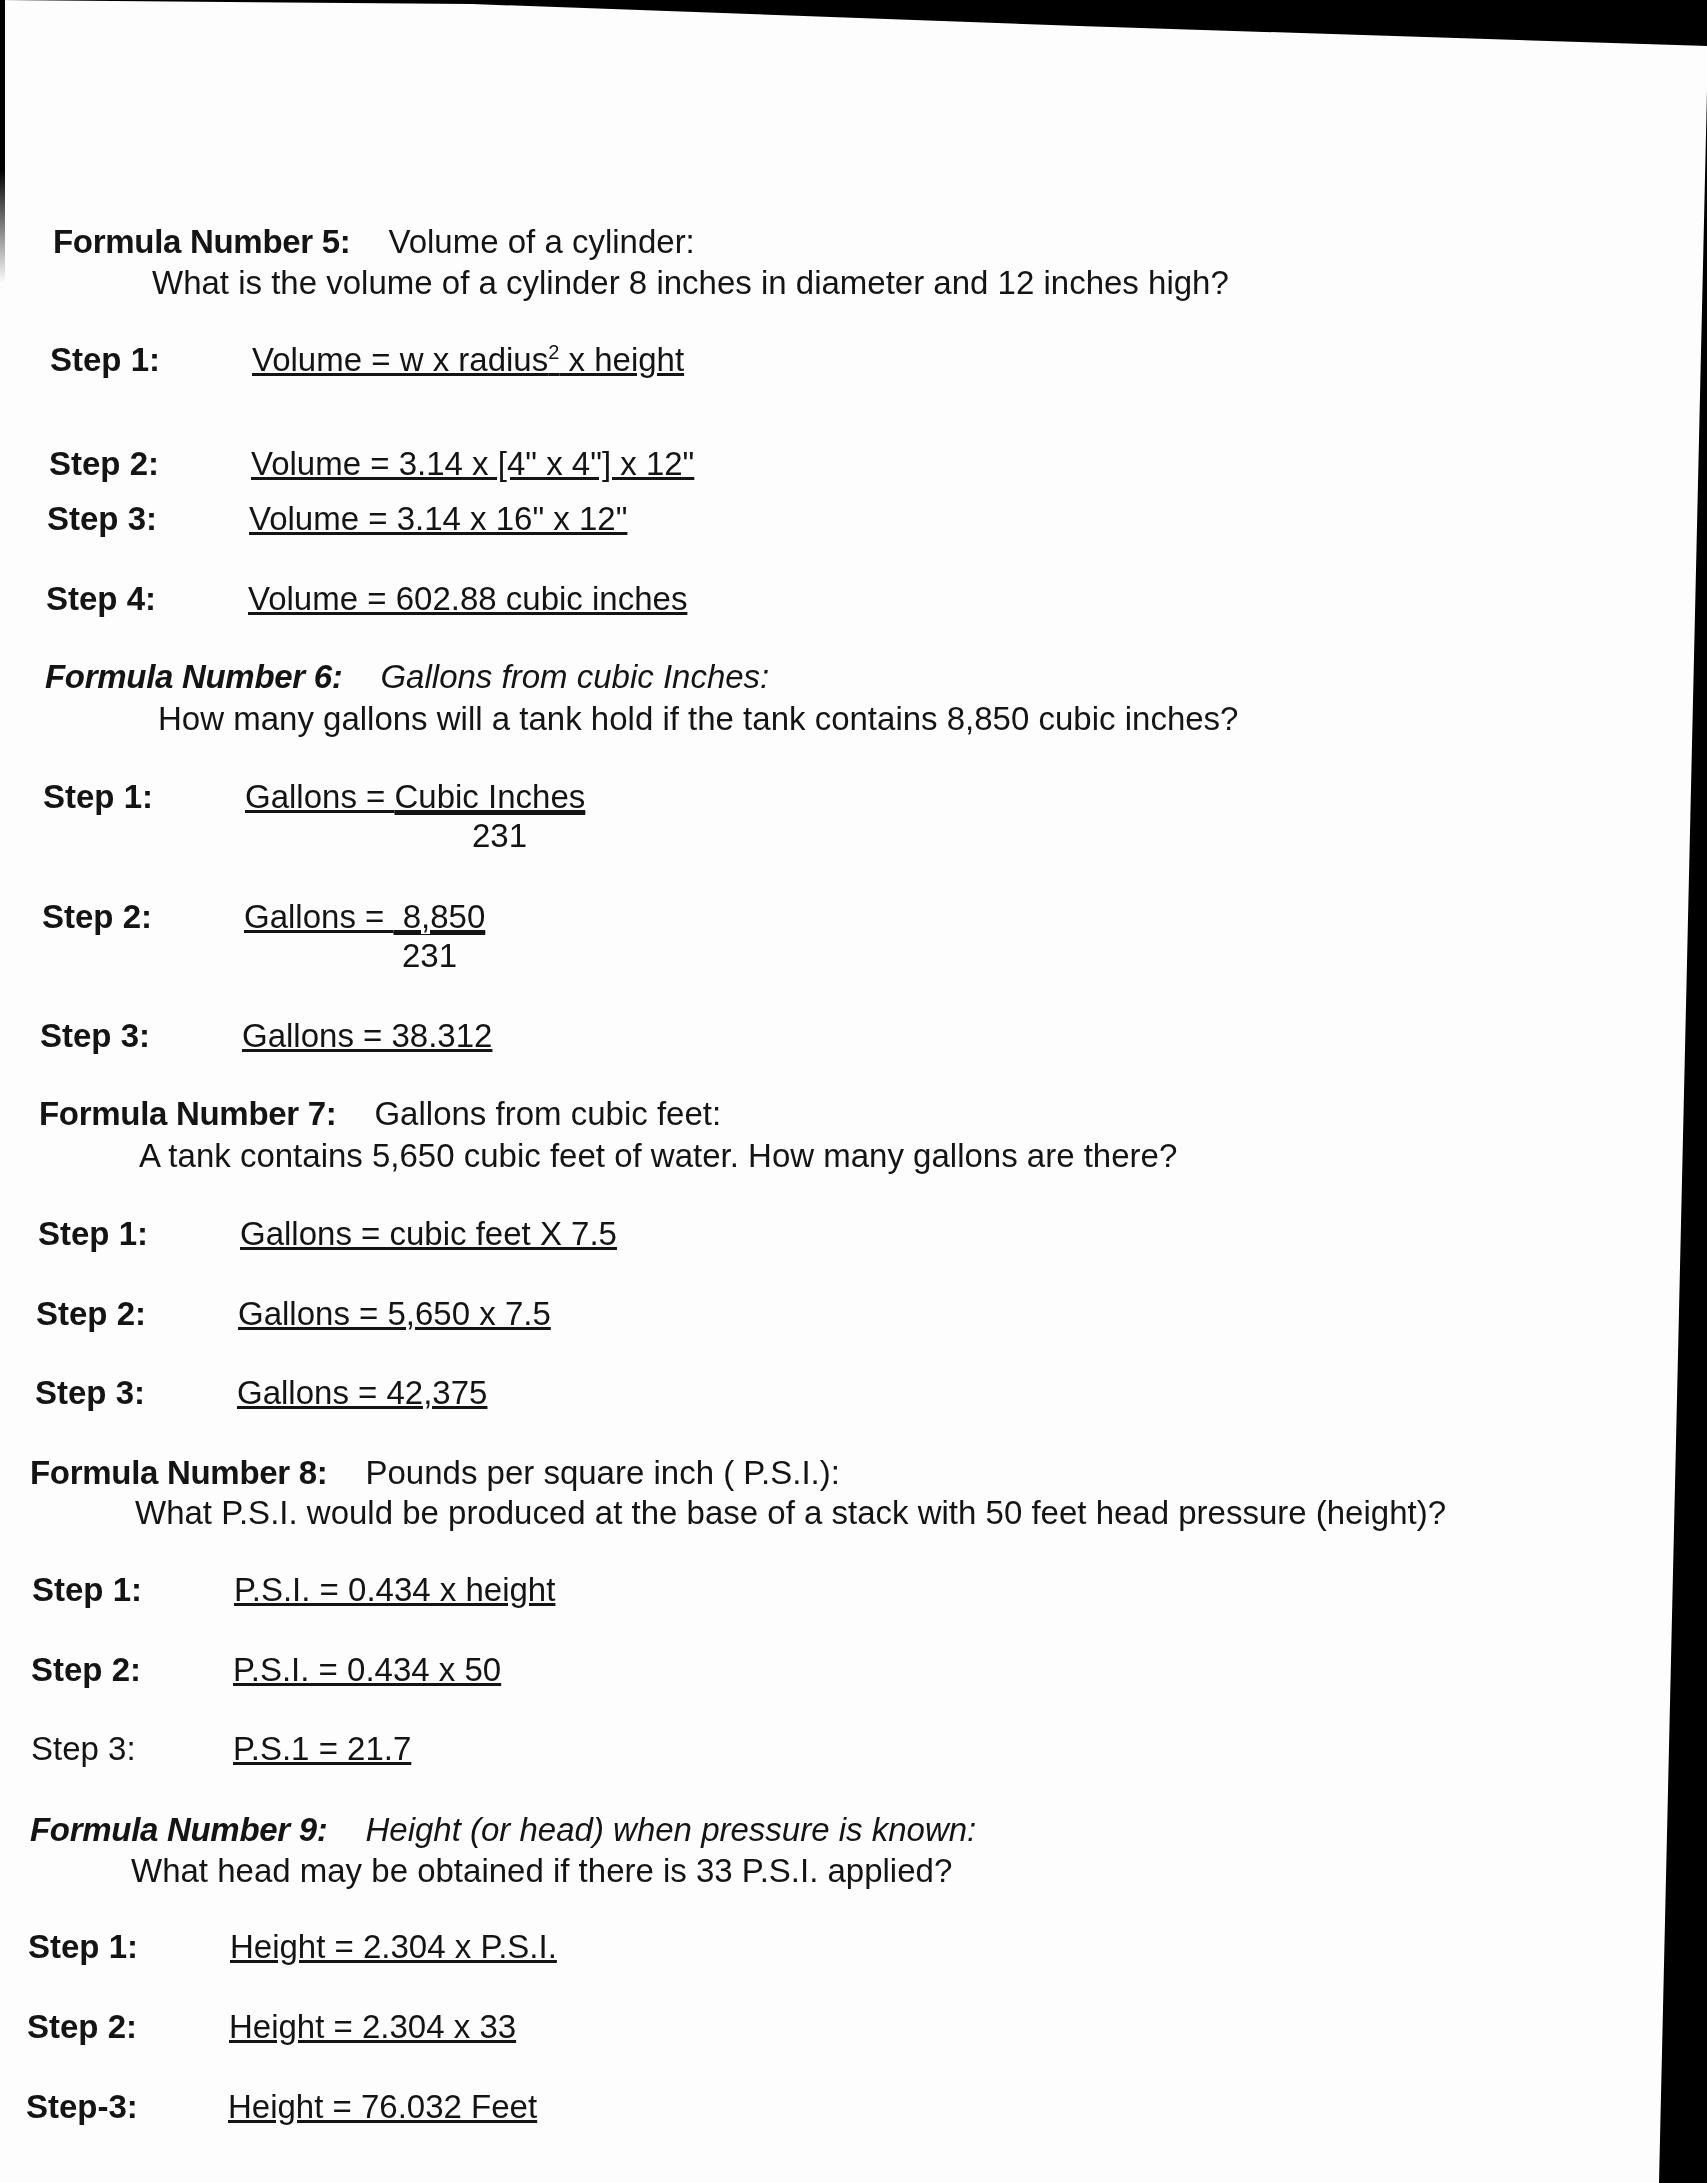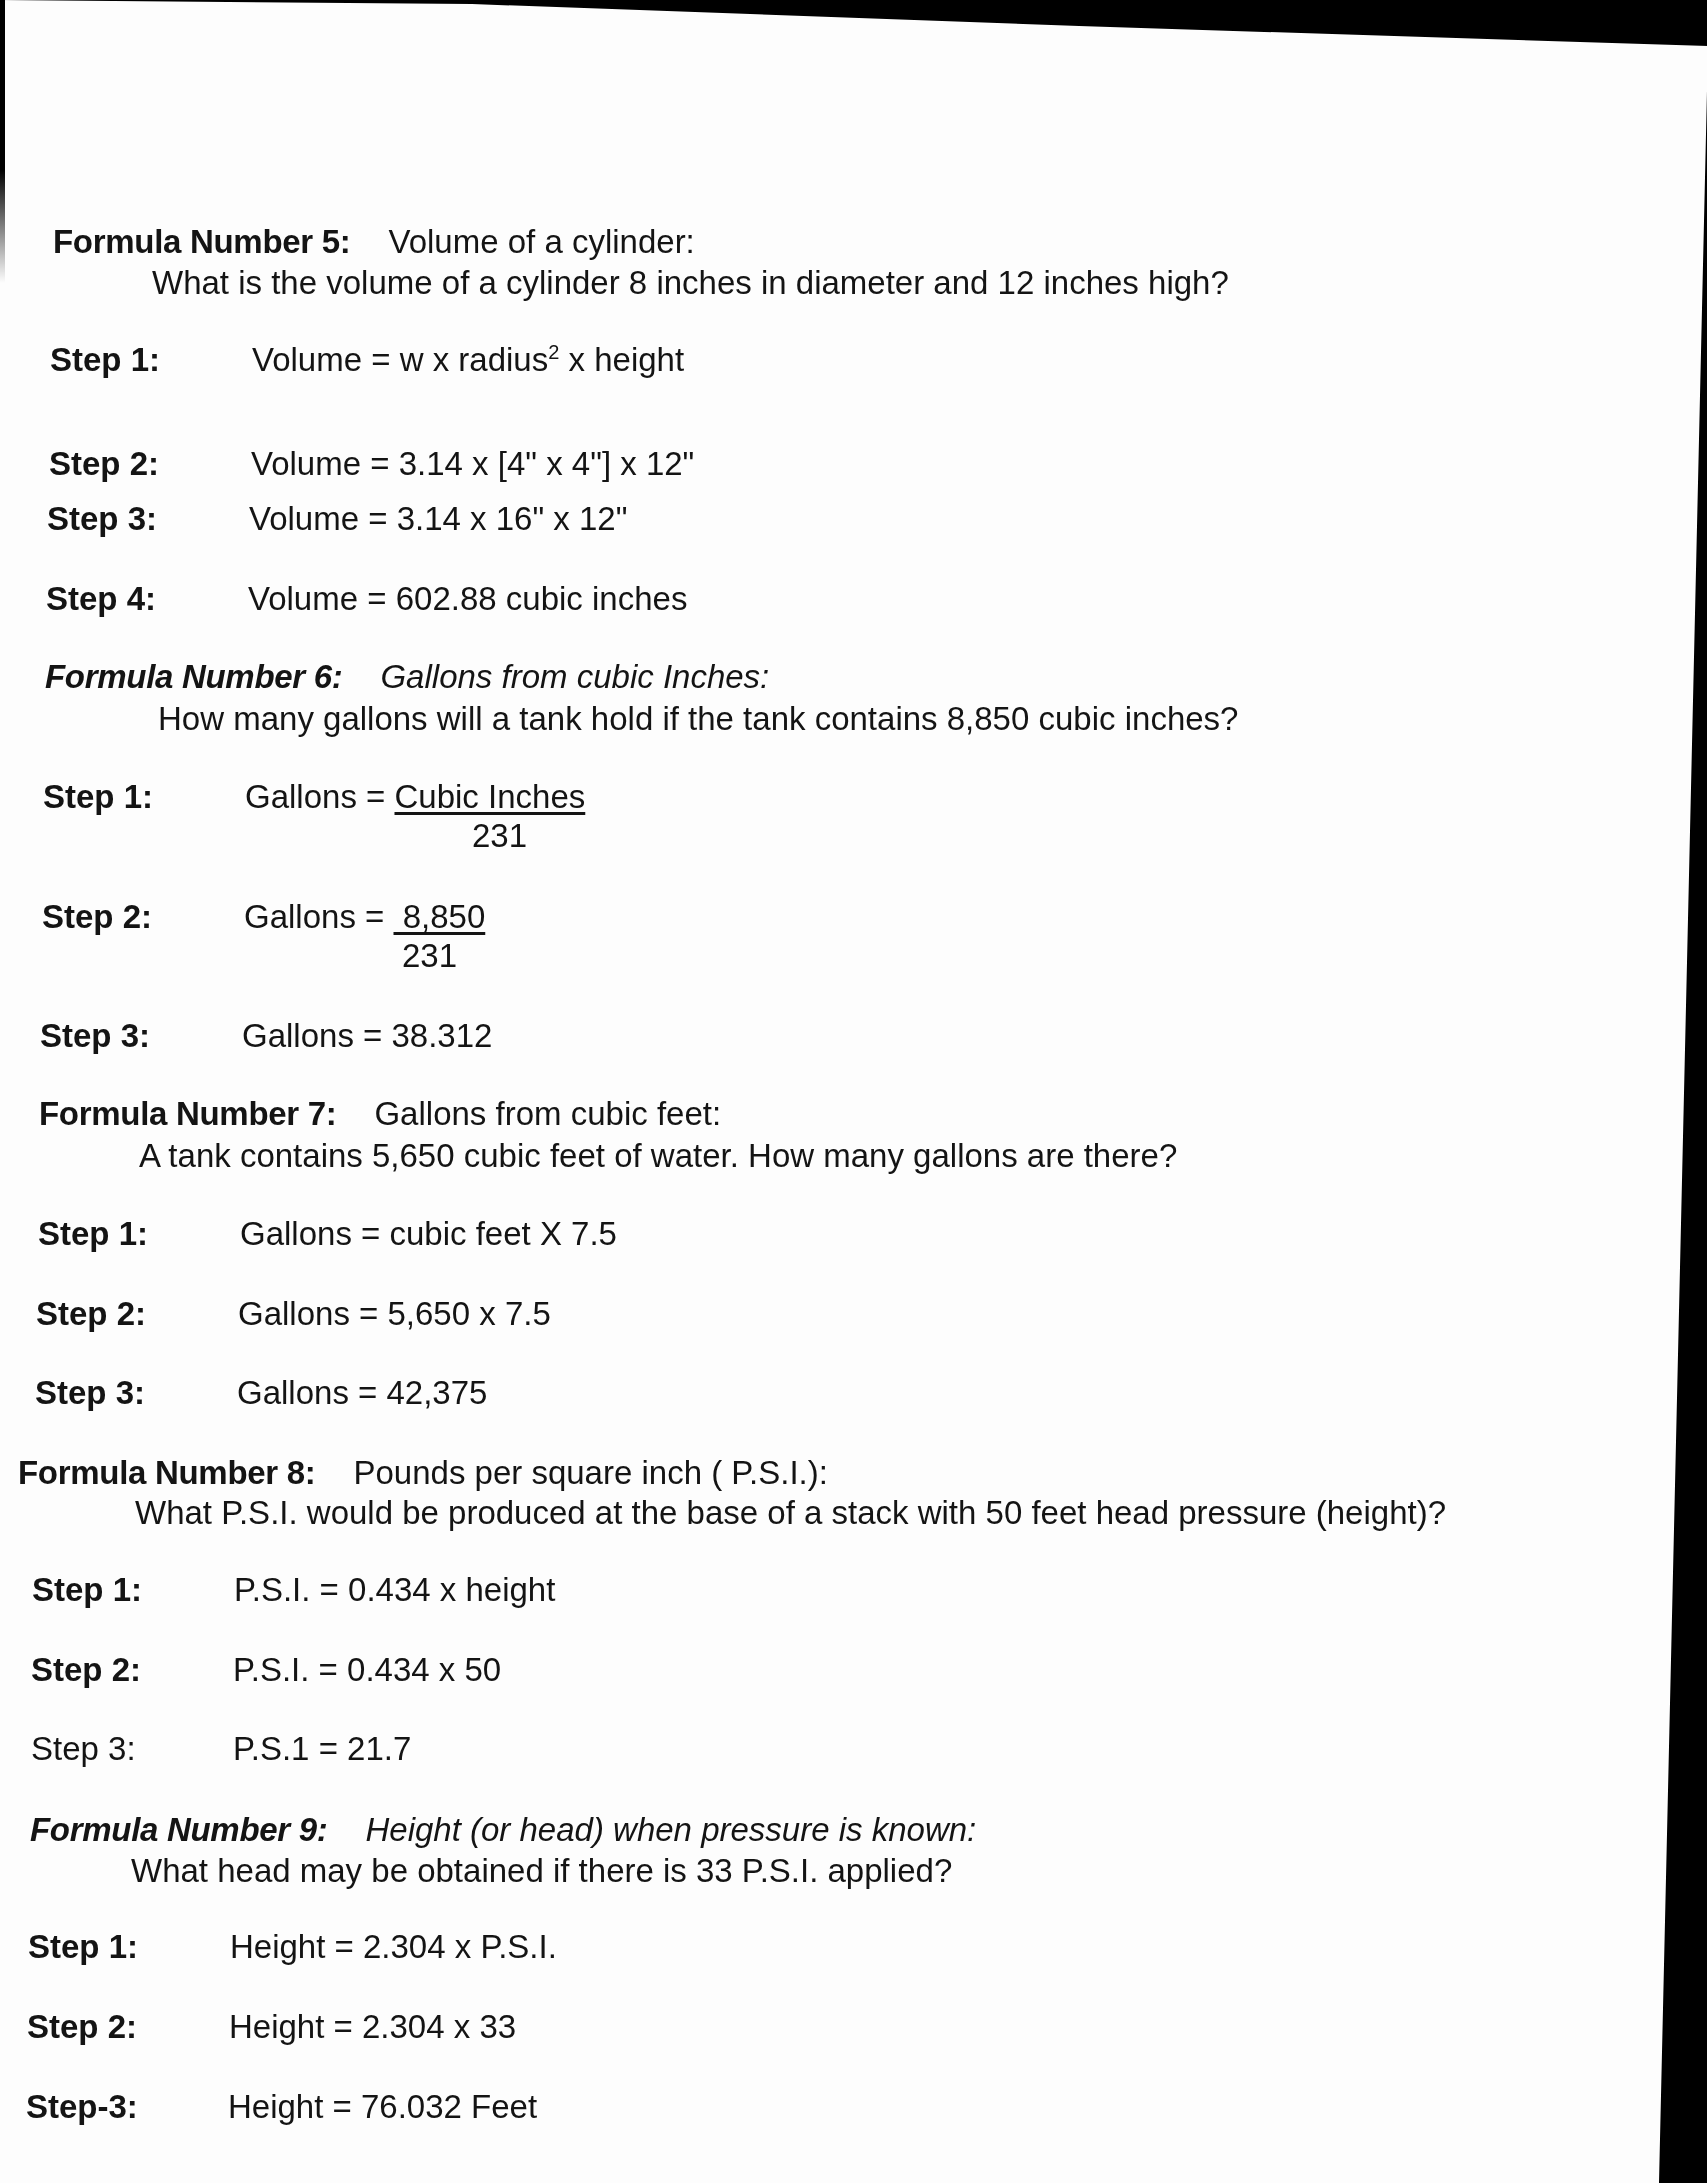--- a/index.html
+++ b/index.html
@@ -64,20 +64,21 @@
   .step-label {
     display: inline-block;
     width: 202px;
     font-weight: bold;
   }
   .step-label.plain {
     font-weight: normal;
   }
   .step-expr {
     display: inline-block;
+    text-decoration: underline;
   }
   .frac-num {
     text-decoration: underline;
     text-decoration-thickness: 2.7px;
     text-underline-offset: 4px;
   }
   .frac-den {
     position: absolute;
     white-space: nowrap;
   }
@@ -147,21 +148,21 @@
     </div>
     <div class="step-row" style="left:36px; top:1295px;">
       <span class="step-label">Step 2:</span><span class="step-expr">Gallons = 5,650 x 7.5</span>
     </div>
     <div class="step-row" style="left:35px; top:1374px;">
       <span class="step-label">Step 3:</span><span class="step-expr">Gallons = 42,375</span>
     </div>
   </section>
 
   <section>
-    <div class="formula-head" style="left:18px; top:1454px;">
+    <div class="formula-head" style="left:30px; top:1454px;">
       <span class="formula-label">Formula Number 8:</span><span class="formula-title">Pounds per square inch ( P.S.I.):</span>
     </div>
     <div class="question" style="left:135px; top:1494px;">What P.S.I. would be produced at the base of a stack with 50 feet head pressure (height)?</div>
 
     <div class="step-row" style="left:32px; top:1571px;">
       <span class="step-label">Step 1:</span><span class="step-expr">P.S.I. = 0.434 x height</span>
     </div>
     <div class="step-row" style="left:31px; top:1651px;">
       <span class="step-label">Step 2:</span><span class="step-expr">P.S.I. = 0.434 x 50</span>
     </div>

